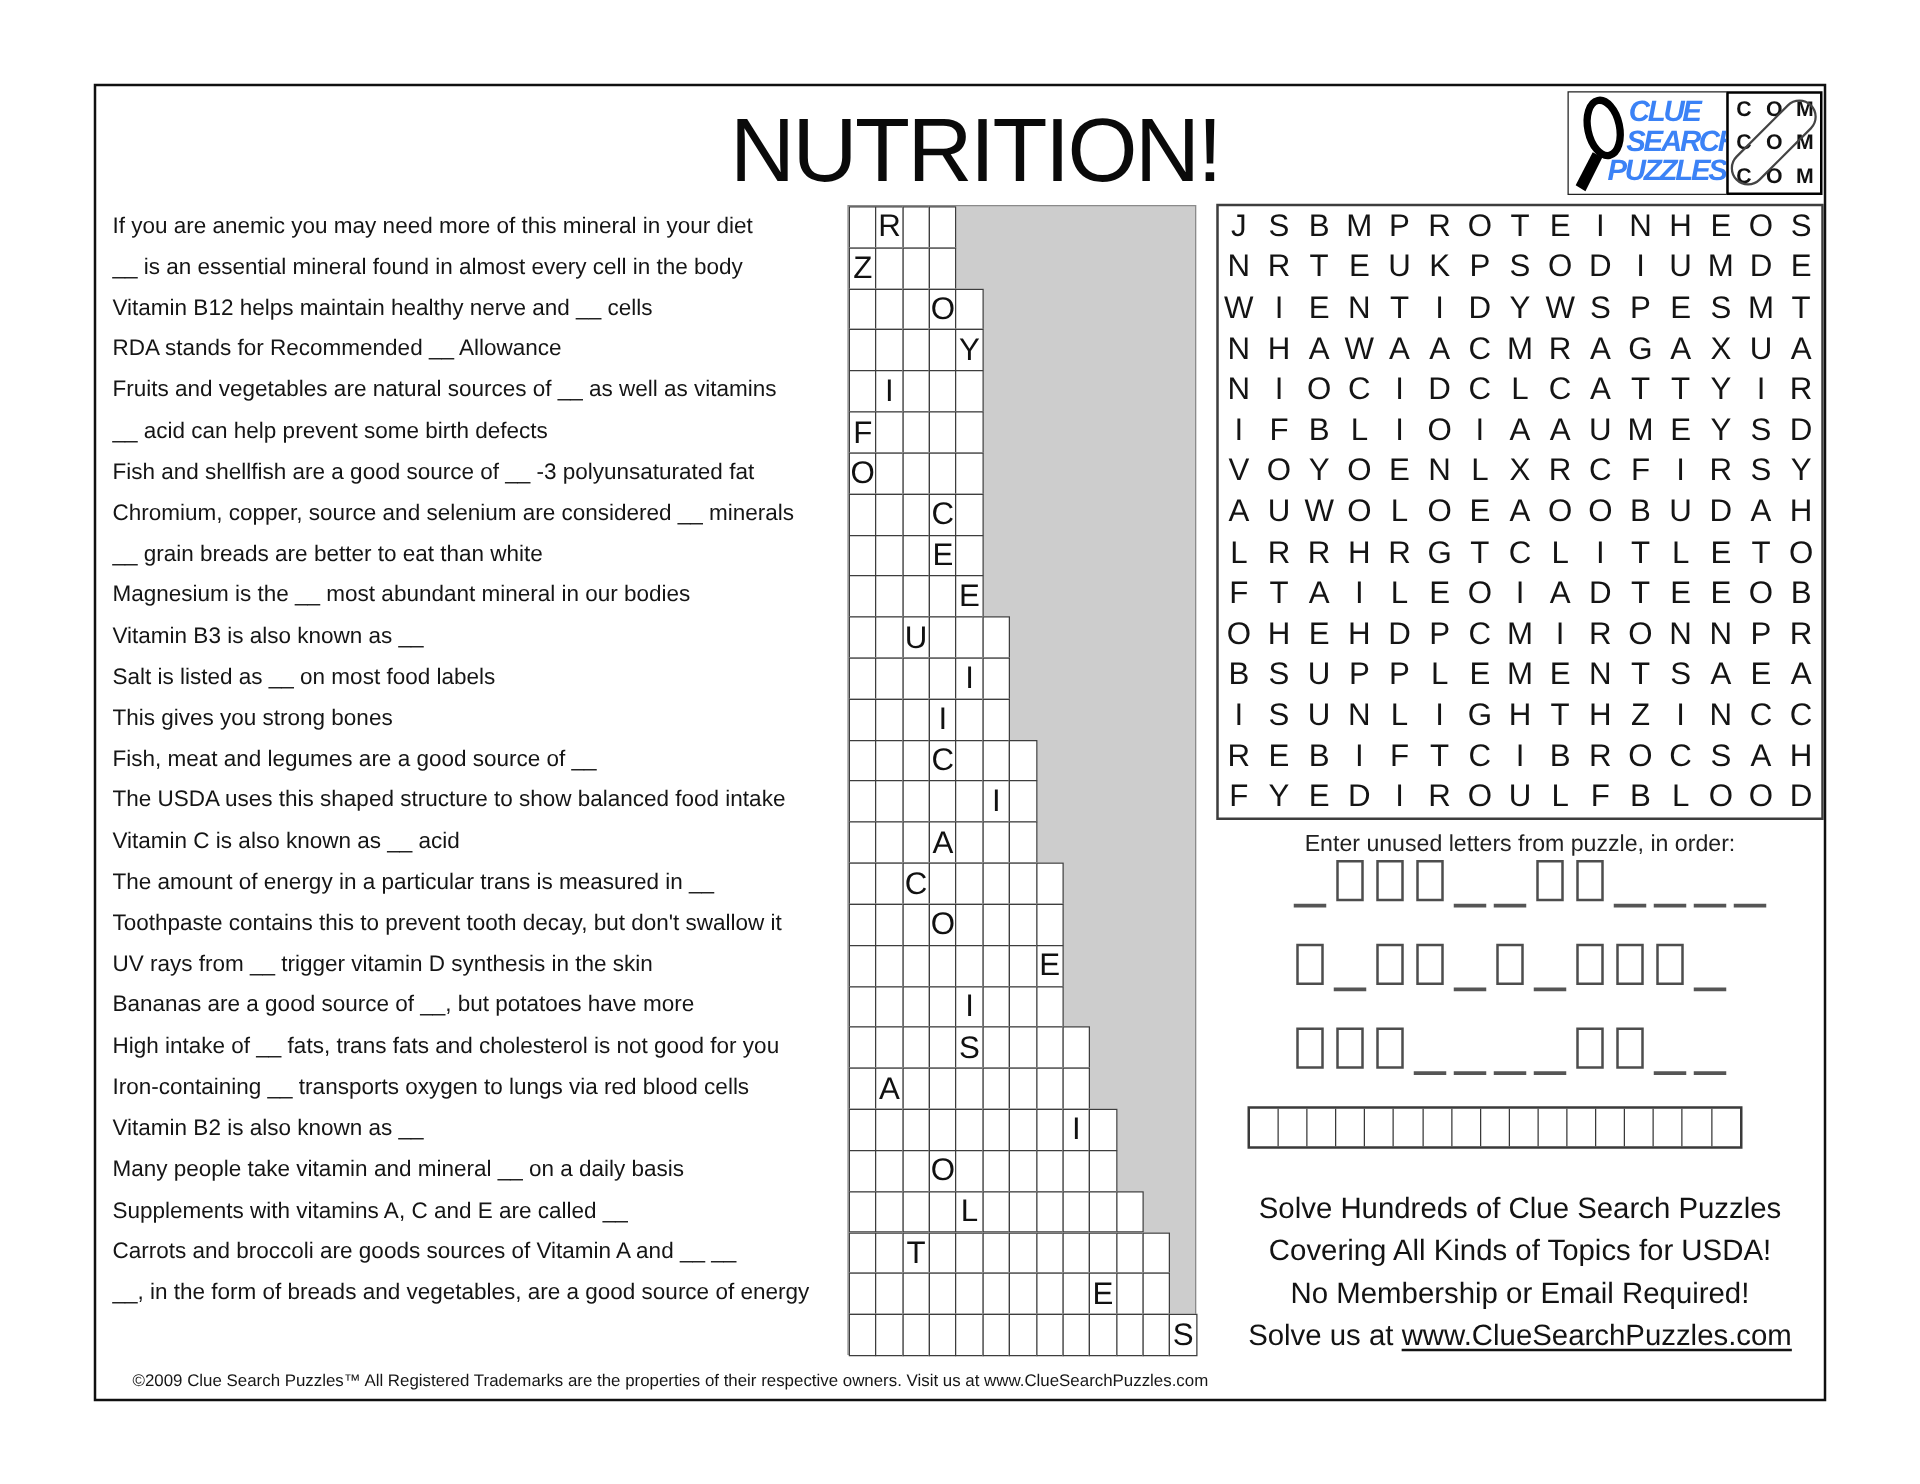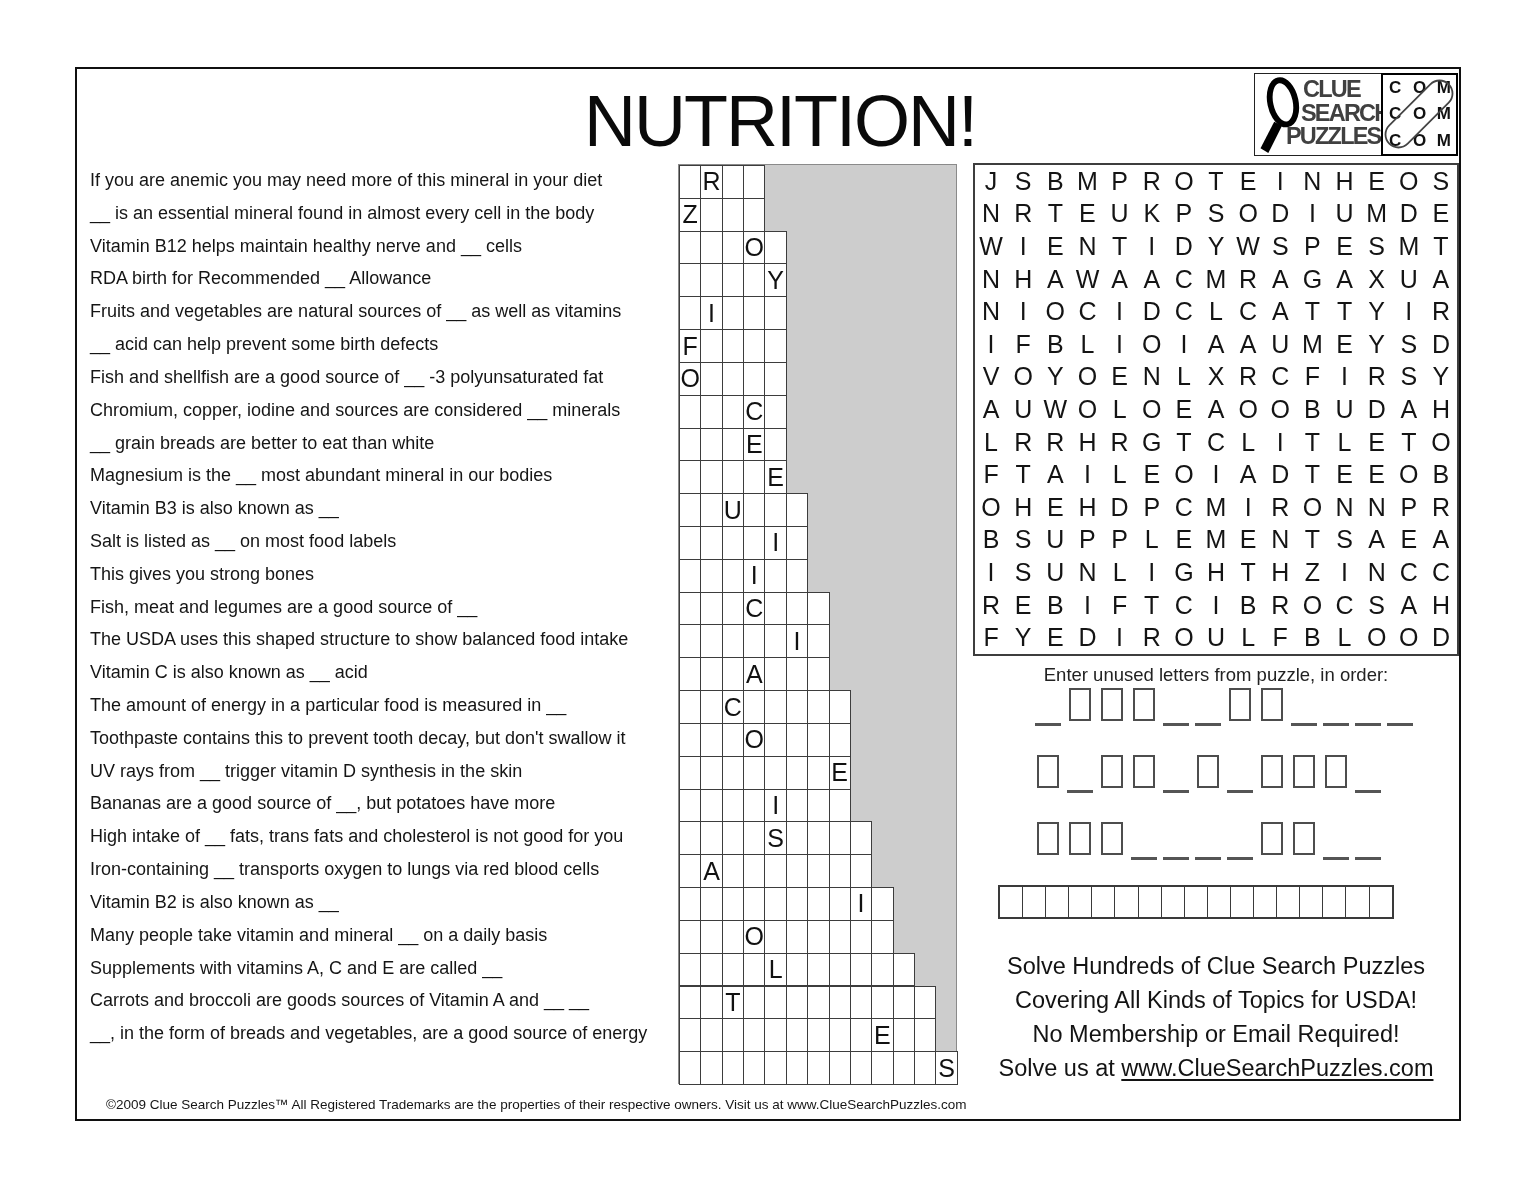--- a/index.html
+++ b/index.html
@@ -10,21 +10,21 @@
 
   
   .title{position:absolute;left:480px;top:80px;width:600px;text-align:center;
          font-size:72px;letter-spacing:-2px;color:#0a0a0a;white-space:nowrap;}
 
   
   .logo-box{position:absolute;left:1254px;top:73px;width:128px;height:83px;
             border:1.5px solid #222;box-sizing:border-box;background:#fff;}
   .magnifier{position:absolute;left:1257px;top:76px;width:48px;height:78px;}
   .logo-text{position:absolute;left:1286px;top:78px;width:95px;font-weight:bold;
-             font-size:23.5px;line-height:23.5px;letter-spacing:-1.8px;color:#404040;}
+             font-size:23.5px;line-height:23.5px;letter-spacing:-1.8px;color:#3b82f6;font-style:italic;}
   .logo-text .l1{margin-left:17px;}
   .logo-text .l2{margin-left:15px;}
   .com-box{position:absolute;left:1381px;top:73px;width:77px;height:83px;
            border:2.5px solid #000;box-sizing:border-box;background:#fff;}
   .com-grid{position:absolute;inset:0;display:grid;
             grid-template-columns:repeat(3,1fr);grid-template-rows:repeat(3,1fr);}
   .com-grid span{display:flex;align-items:center;justify-content:center;
                  font-weight:bold;font-size:17px;color:#111;}
   .com-oval{position:absolute;left:0;top:0;width:72px;height:78px;pointer-events:none;}
 
@@ -103,34 +103,34 @@
       </div>
     <svg class="com-oval" viewBox="0 0 72 78">
       <rect x="-42" y="-13" width="84" height="26" rx="13" fill="none" stroke="#444" stroke-width="1.8" transform="translate(36,39) rotate(-45)"></rect>
     </svg>
   </div>
 
   <div class="clues" id="clues">
       <div class="clue">If you are anemic you may need more of this mineral in your diet</div>
       <div class="clue">__ is an essential mineral found in almost every cell in the body</div>
       <div class="clue">Vitamin B12 helps maintain healthy nerve and __ cells</div>
-      <div class="clue">RDA birth for Recommended __ Allowance</div>
+      <div class="clue">RDA stands for Recommended __ Allowance</div>
       <div class="clue">Fruits and vegetables are natural sources of __ as well as vitamins</div>
       <div class="clue">__ acid can help prevent some birth defects</div>
       <div class="clue">Fish and shellfish are a good source of __ -3 polyunsaturated fat</div>
-      <div class="clue">Chromium, copper, iodine and sources are considered __ minerals</div>
+      <div class="clue">Chromium, copper, source and selenium are considered __ minerals</div>
       <div class="clue">__ grain breads are better to eat than white</div>
       <div class="clue">Magnesium is the __ most abundant mineral in our bodies</div>
       <div class="clue">Vitamin B3 is also known as __</div>
       <div class="clue">Salt is listed as __ on most food labels</div>
       <div class="clue">This gives you strong bones</div>
       <div class="clue">Fish, meat and legumes are a good source of __</div>
       <div class="clue">The USDA uses this shaped structure to show balanced food intake</div>
       <div class="clue">Vitamin C is also known as __ acid</div>
-      <div class="clue">The amount of energy in a particular food is measured in __</div>
+      <div class="clue">The amount of energy in a particular trans is measured in __</div>
       <div class="clue">Toothpaste contains this to prevent tooth decay, but don't swallow it</div>
       <div class="clue">UV rays from __ trigger vitamin D synthesis in the skin</div>
       <div class="clue">Bananas are a good source of __, but potatoes have more</div>
       <div class="clue">High intake of __ fats, trans fats and cholesterol is not good for you</div>
       <div class="clue">Iron-containing __ transports oxygen to lungs via red blood cells</div>
       <div class="clue">Vitamin B2 is also known as __</div>
       <div class="clue">Many people take vitamin and mineral __ on a daily basis</div>
       <div class="clue">Supplements with vitamins A, C and E are called __</div>
       <div class="clue">Carrots and broccoli are goods sources of Vitamin A and __ __</div>
       <div class="clue">__, in the form of breads and vegetables, are a good source of energy</div>

